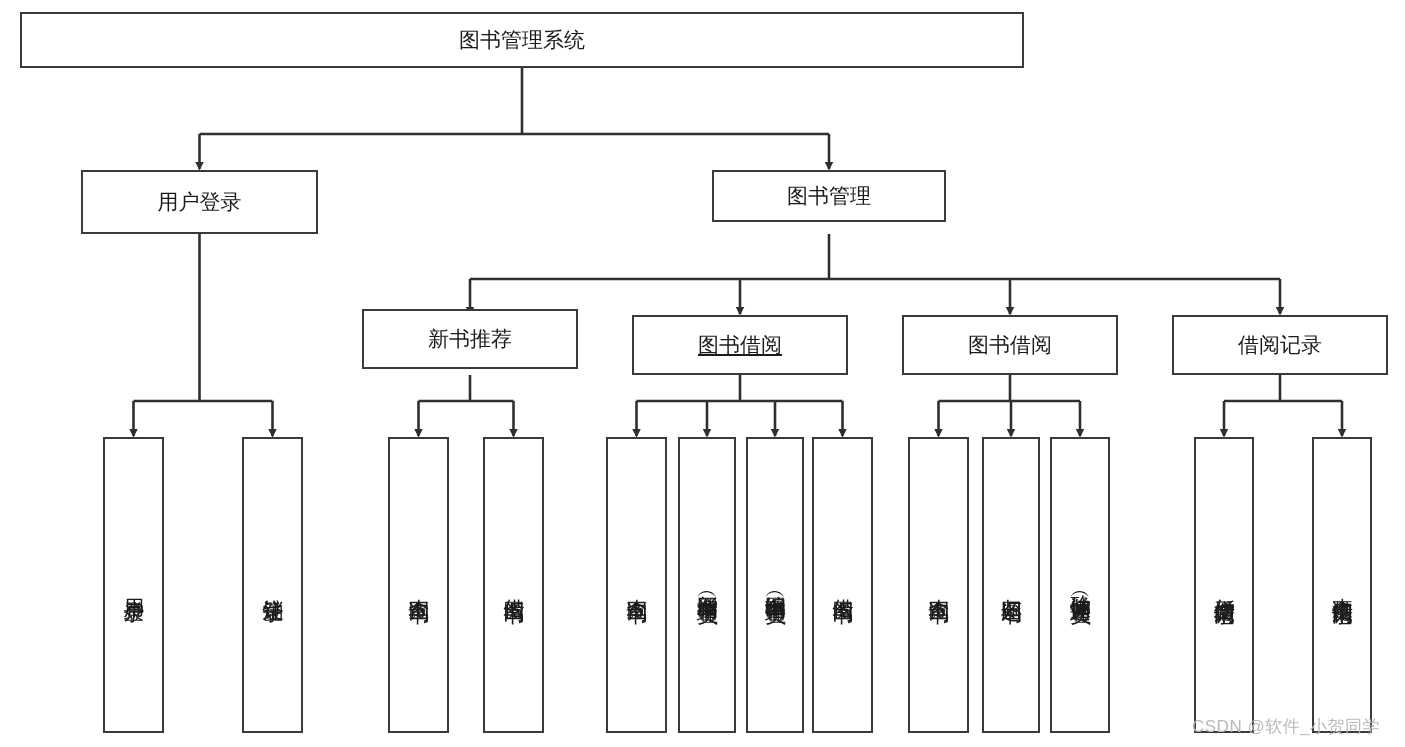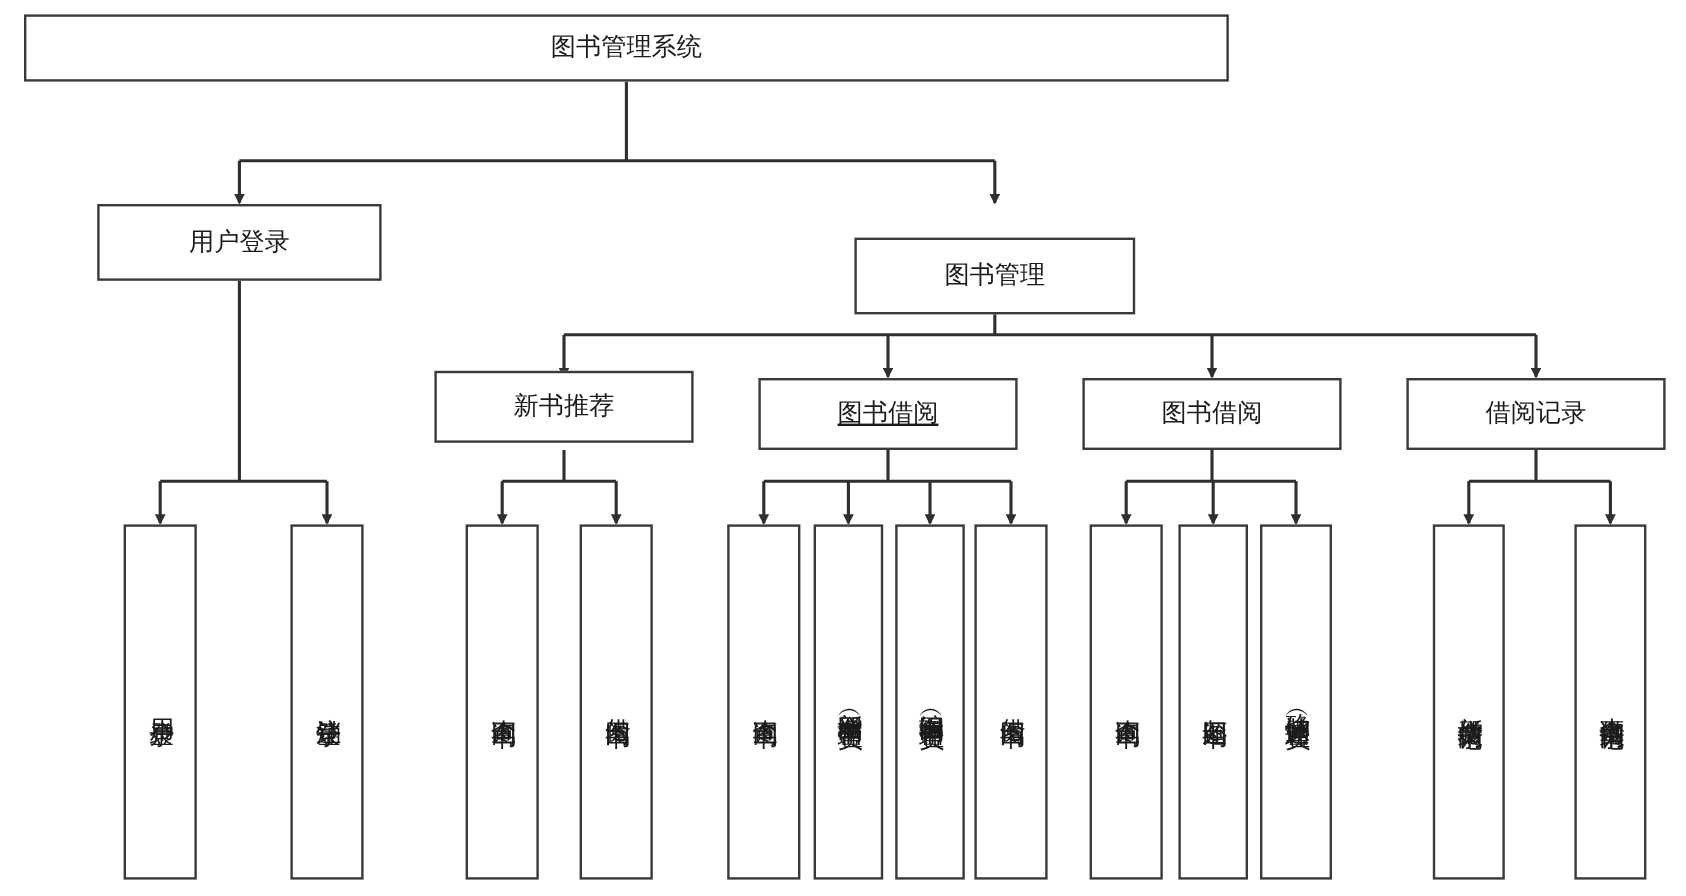--- a/index.html
+++ b/index.html
@@ -105,21 +105,21 @@
       </g>
   </svg>
 
   <div id="node-layer">
       <div class="node h" style="left: 20px; top: 12px; width: 1004px; height: 56px;">
         <span class="label">图书管理系统</span>
       </div>
       <div class="node h" style="left: 81px; top: 170px; width: 237px; height: 64px;">
         <span class="label">用户登录</span>
       </div>
-      <div class="node h" style="left: 712px; top: 170px; width: 234px; height: 64px; margin-top: 28px;">
+      <div class="node h" style="left: 712px; top: 170px; width: 234px; height: 52px;">
         <span class="label">图书管理</span>
       </div>
       <div class="node h" style="left: 362px; top: 309px; width: 216px; height: 60px;">
         <span class="label">新书推荐</span>
       </div>
       <div class="node h" style="left: 632px; top: 315px; width: 216px; height: 60px; text-decoration: underline;">
         <span class="label">图书借阅</span>
       </div>
       <div class="node h" style="left: 902px; top: 315px; width: 216px; height: 60px;">
         <span class="label">图书借阅</span>
@@ -161,13 +161,14 @@
         <span class="label">确认归还（管理员）</span>
       </div>
       <div class="node v" style="left: 1194px; top: 437px; width: 60px; height: 296px;">
         <span class="label">新增借阅记录</span>
       </div>
       <div class="node v" style="left: 1312px; top: 437px; width: 60px; height: 296px;">
         <span class="label">查询借阅记录</span>
       </div>
     </div>
 
+  <div class="watermark" style="left: 1192px; top: 715px;">CSDN @软件_小贺同学</div>
 </div>
 
 </body></html>

